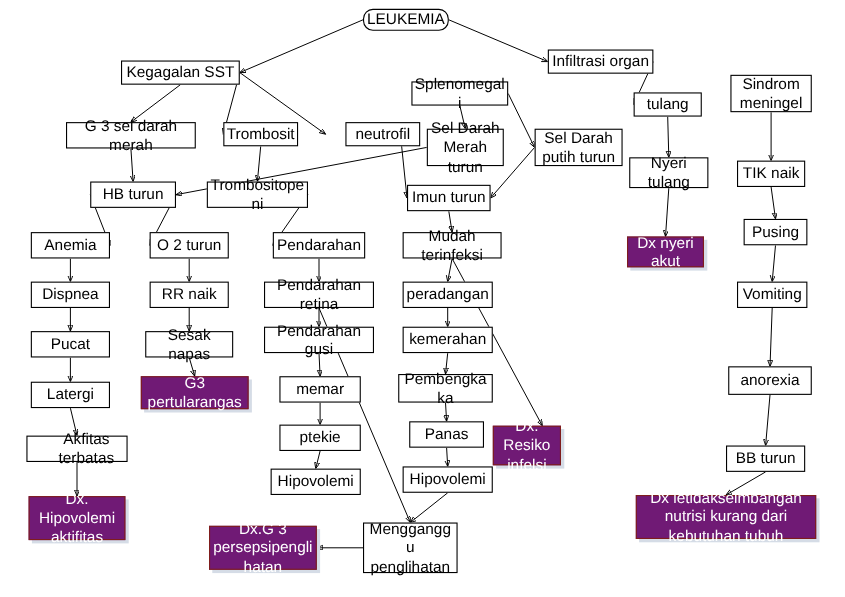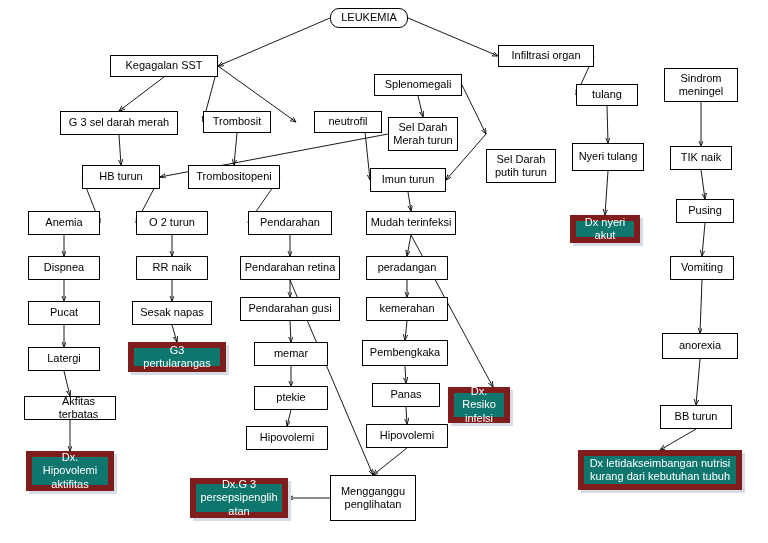--- a/index.html
+++ b/index.html
@@ -7,29 +7,29 @@
   #page{position:relative;width:768px;height:543px;overflow:hidden;background:#fff;}
   .node{
     position:absolute;
     box-sizing:border-box;
     border:1px solid #000;
     background:#ffffff;
     display:flex;
     align-items:center;
     justify-content:center;
     text-align:center;
-    font-size:11px;
+    font-size:14px;
     line-height:1.22;
     color:#000;
     padding:1px 2px;
     word-break:break-word;
   }
   .node.blue{
-    background:#0f766e;
-    border:6px solid #7f1d1d;
+    background:#701a75;
+    border:1px solid #7f1d1d;
     color:#ffffff;
     box-shadow:3px 3px 0 0 #d5dce6;
   }
   .node.rounded{border-radius:9px;}
   svg.edges{position:absolute;left:0;top:0;width:768px;height:543px;overflow:visible;}
   svg.edges line, svg.edges path{stroke:#000;stroke-width:0.9;fill:none;}
 </style>
 </head>
 <body>
 
@@ -116,21 +116,21 @@
       </div>
       <div class="node" style="left: 203px; top: 111px; width: 68px; height: 22px;">
         <span>Trombosit</span>
       </div>
       <div class="node" style="left: 296px; top: 111px; width: 68px; height: 22px; margin-left: 18px;">
         <span>neutrofil</span>
       </div>
       <div class="node" style="left: 388px; top: 117px; width: 70px; height: 34px;">
         <span>Sel Darah Merah turun</span>
       </div>
-      <div class="node" style="left: 486px; top: 117px; width: 70px; height: 34px; margin-top: 32px;">
+      <div class="node" style="left: 486px; top: 117px; width: 80px; height: 34px;">
         <span>Sel Darah putih turun</span>
       </div>
       <div class="node" style="left: 572px; top: 143px; width: 72px; height: 28px;">
         <span>Nyeri tulang</span>
       </div>
       <div class="node" style="left: 670px; top: 146px; width: 62px; height: 24px;">
         <span>TIK naik</span>
       </div>
       <div class="node" style="left: 82px; top: 165px; width: 78px; height: 24px;">
         <span>HB turun</span>

